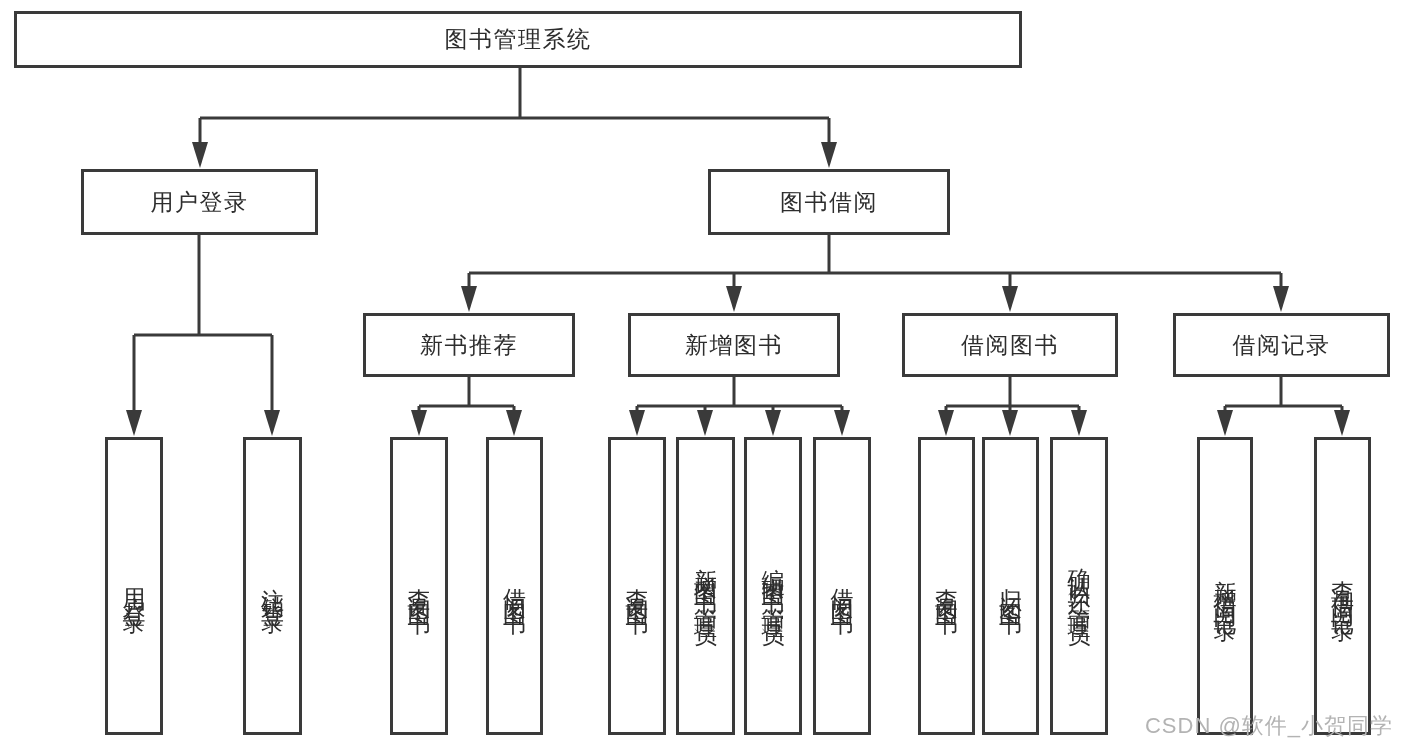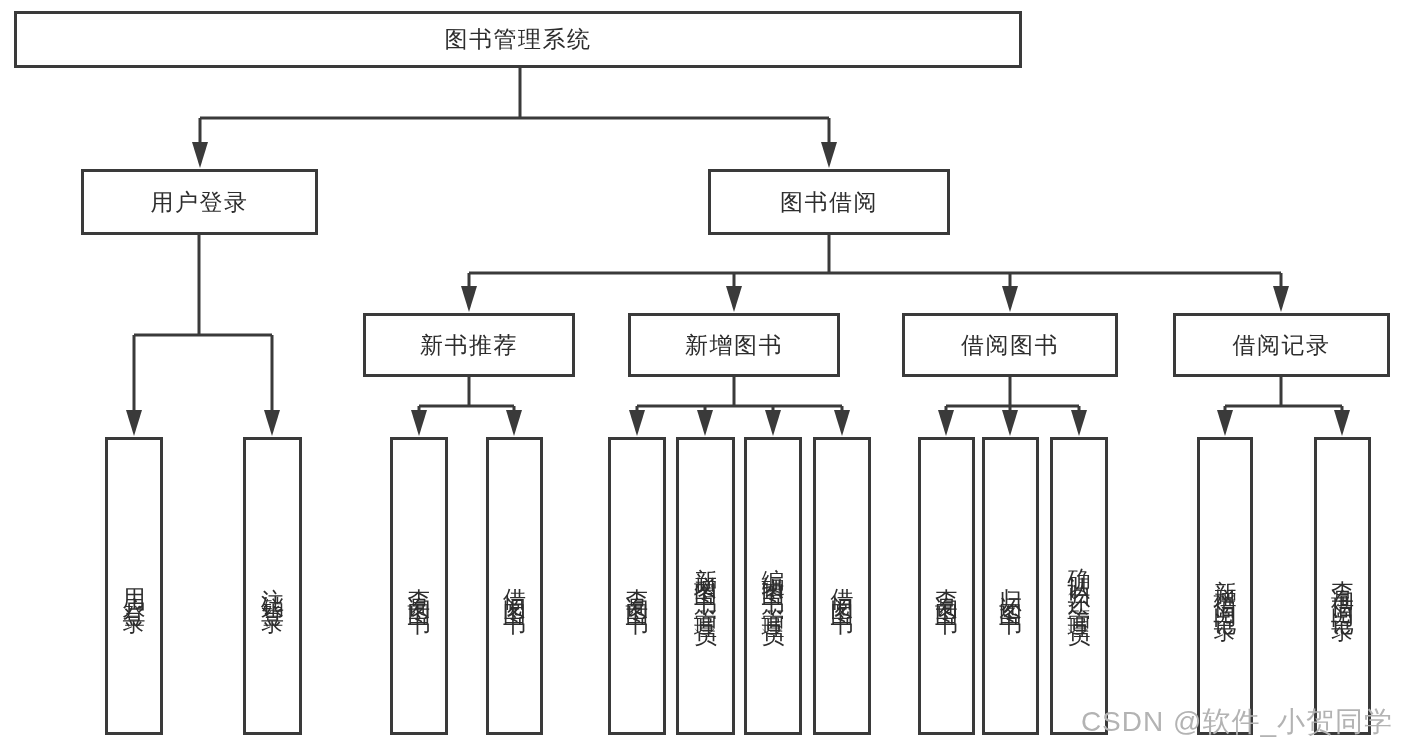--- a/index.html
+++ b/index.html
@@ -37,21 +37,21 @@
   }
   .node.leaf .lbl{
     writing-mode:vertical-rl;
     letter-spacing:8px;
     line-height:1;
     white-space:normal;
   }
   .watermark{
     position:absolute;
     right:12px;bottom:6px;
-    font-size:28px;
+    font-size:22px;
     color:var(--color-watermark);
     letter-spacing:1px;
     z-index:3;
     white-space:nowrap;
   }
 </style>
 </head>
 <body>
 
 <div class="canvas">

